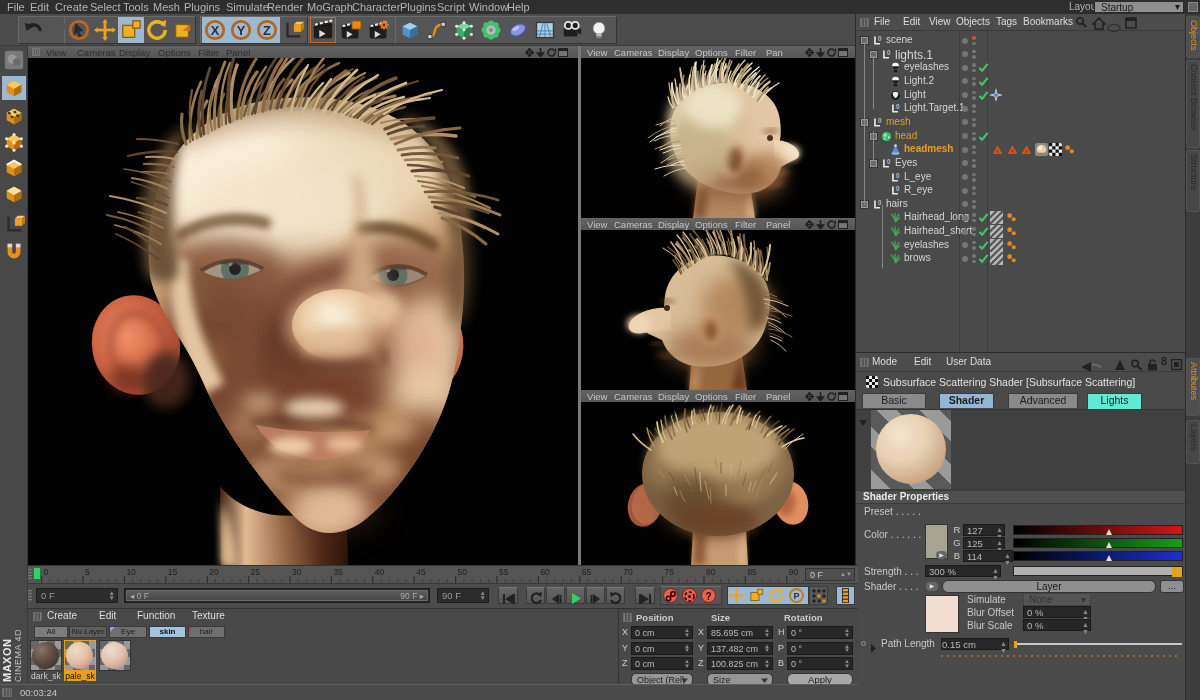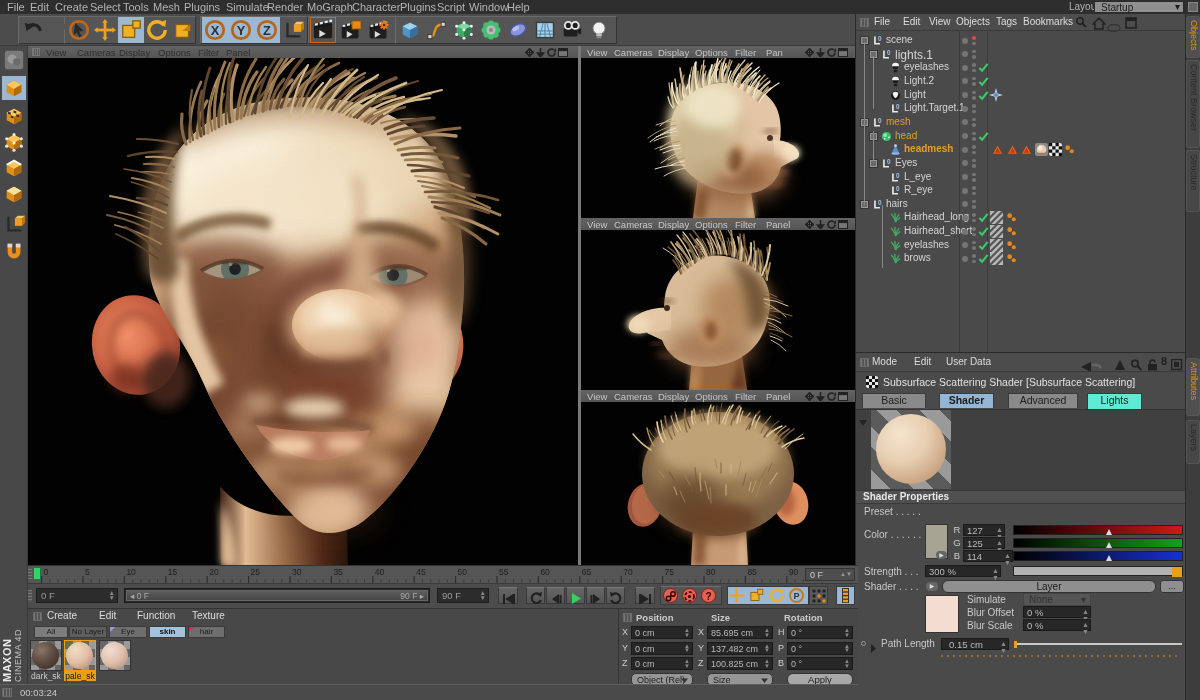--- a/index.html
+++ b/index.html
@@ -1265,21 +1265,21 @@
       <div style="position: absolute; left: 167px; top: 240px; width: 68px; height: 13px; background: rgb(85, 85, 85); border: 1px solid rgb(68, 68, 68); color: rgb(51, 51, 51); font-size: 10px; padding-left: 5px;">None <span style="float:right;margin-right:4px">▾</span></div>
       <div style="position: absolute; left: 111px; top: 254px; font-size: 10px; color: rgb(200, 200, 200);">Blur Offset</div>
       <div style="position: absolute; left: 167px; top: 253px; width: 68px; height: 12px; background: rgb(39, 39, 39); border: 1px solid rgb(26, 26, 26); color: rgb(185, 185, 185); font-size: 9.5px; padding: 0px 3px;">0 %<div style="position: absolute; right: 1px; top: 1px; font-size: 7px; color: rgb(136, 136, 136);">▲<br>▼</div></div>
       <div style="position: absolute; left: 111px; top: 267px; font-size: 10px; color: rgb(200, 200, 200);">Blur Scale</div>
       <div style="position: absolute; left: 167px; top: 266px; width: 68px; height: 12px; background: rgb(39, 39, 39); border: 1px solid rgb(26, 26, 26); color: rgb(185, 185, 185); font-size: 9.5px; padding: 0px 3px;">0 %<div style="position: absolute; right: 1px; top: 1px; font-size: 7px; color: rgb(136, 136, 136);">▲<br>▼</div></div>
       <div style="position: absolute; left: 5px; top: 288px; width: 5px; height: 5px; border-radius: 50%; border: 1px solid rgb(153, 153, 153);"></div>
       <div style="position: absolute; left: 14px; top: 286px;"><svg width="7" height="9">
           <path d="M1 0l5 4.5L1 9z" fill="#222"></path>
         </svg></div>
       <div style="position: absolute; left: 25px; top: 285px; font-size: 10px; color: rgb(200, 200, 200);">Path Length</div>
-      <div style="position: absolute; left: 85px; top: 285px; width: 68px; height: 12px; background: rgb(39, 39, 39); border: 1px solid rgb(26, 26, 26); color: rgb(185, 185, 185); font-size: 9.5px; padding: 0px 7px;">0.15 cm<div style="position: absolute; right: 1px; top: 1px; font-size: 7px; color: rgb(136, 136, 136);">▲<br>▼</div></div>
+      <div style="position: absolute; left: 85px; top: 285px; width: 68px; height: 12px; background: rgb(39, 39, 39); border: 1px solid rgb(26, 26, 26); color: rgb(185, 185, 185); font-size: 9.5px; padding: 0px 0;">0.15 cm<div style="position: absolute; right: 1px; top: 1px; font-size: 7px; color: rgb(136, 136, 136);">▲<br>▼</div></div>
       <div style="position: absolute; left: 158px; top: 290px; width: 168px; height: 2px; background: rgb(200, 200, 200);"></div>
       <div style="position: absolute; left: 158px; top: 288px; width: 3px; height: 7px; background: rgb(232, 160, 24);"></div>
       <div style="position: absolute; left: 85px; top: 302px; width: 240px; height: 2px; background: repeating-linear-gradient(90deg, rgb(192, 120, 24) 0px, rgb(192, 120, 24) 2px, transparent 2px, transparent 6px); opacity: 0.7;"></div>
     </div>
 
   <div class="abs" id="ruler" style="left:28px;top:565px;width:830px;height:19px;background:#555;border-top:1px solid #333;border-bottom:1px solid #3a3a3a;">
       <div style="position: absolute; left: 0px; top: 3px; width: 4px; height: 12px; background: repeating-linear-gradient(rgb(119, 119, 119) 0px, rgb(119, 119, 119) 1px, rgb(85, 85, 85) 1px, rgb(85, 85, 85) 3px);"></div>
       <div style="position: absolute; left: 0px; top: 0px;">
         <svg width="830" height="18" style="display:block">
           <line x1="13.6" y1="10" x2="13.6" y2="17" stroke="#2e2e2e" stroke-width="1.2"></line>

